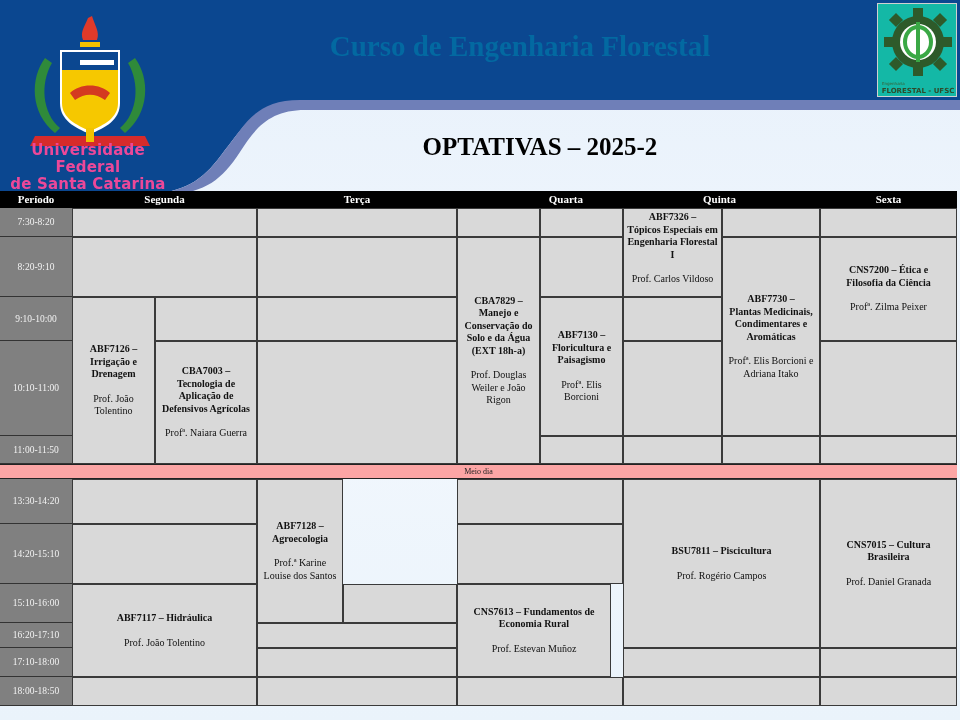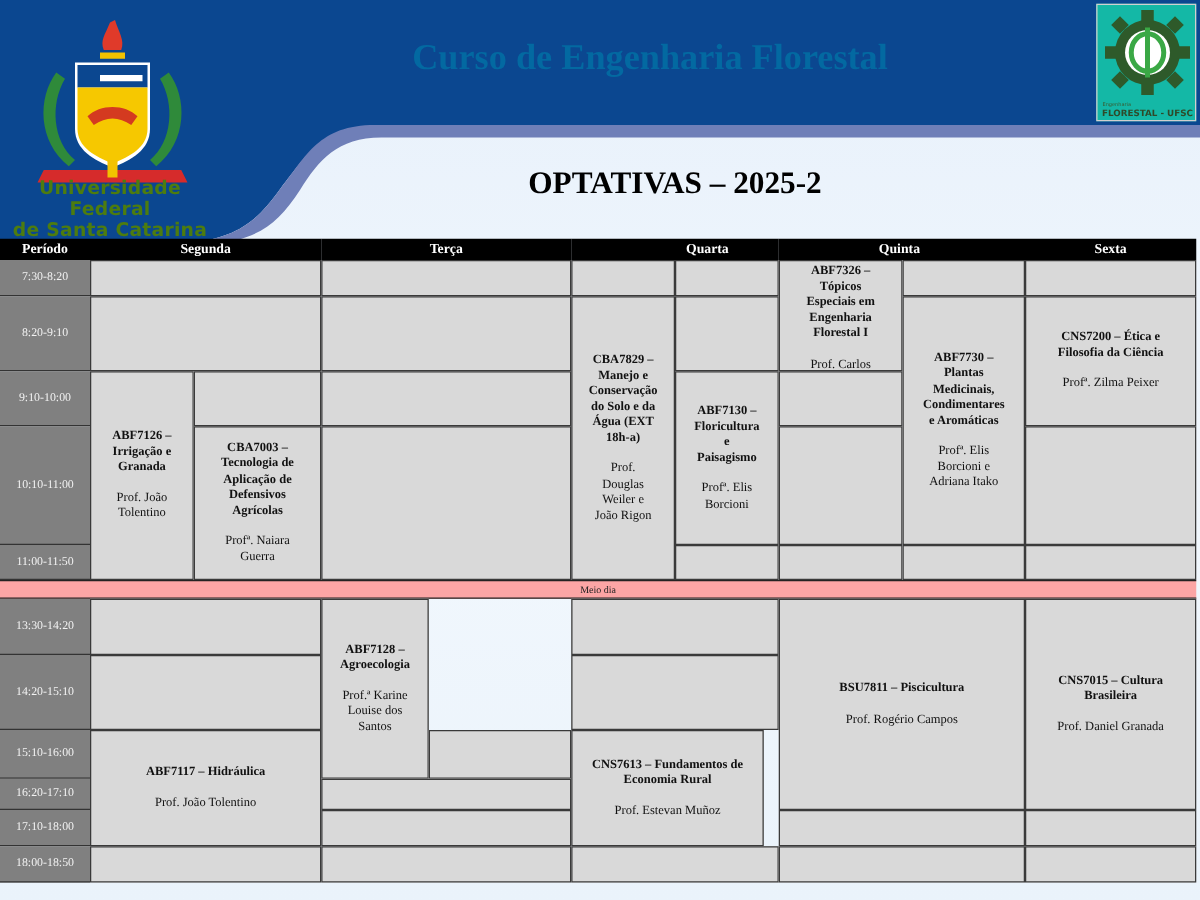--- a/index.html
+++ b/index.html
@@ -12,21 +12,21 @@
   .banner {
     position: absolute; left: 0; top: 0; width: 960px; height: 100px;
     background: #0b4790;
   }
   .wave { position: absolute; left: 0; top: 0; width: 960px; height: 195px; }
   .ufsc-logo {
     position: absolute; left: 0; top: 8px; width: 180px; height: 180px;
   }
   .ufsc-name {
     position: absolute; left: 0; top: 142px; width: 176px; text-align: center;
-    color: #4d7c0f; font-family: "DejaVu Sans", sans-serif; font-weight: bold;
+    color: #ec4899; font-family: "DejaVu Sans", sans-serif; font-weight: bold;
     font-size: 15px; line-height: 17px; letter-spacing: 0.2px;
   }
   .course-title {
     position: absolute; left: 240px; top: 28px; width: 560px; text-align: center;
     color: #0369a1; font-weight: bold; font-size: 29px; line-height: 36px;
   }
   .eng-logo {
     position: absolute; left: 877px; top: 3px; width: 80px; height: 94px;
     background: #14b8a6; border: 1px solid #d0d0d0;
   }
@@ -52,21 +52,21 @@
     position: absolute; left: 0; width: 72px; background: #808080;
     color: #f2f2f2; font-size: 9.5px; text-align: center;
     display: flex; align-items: center; justify-content: center;
     border-bottom: 1px solid #333;
   }
   .cell {
     position: absolute; background: #d9d9d9;
     border: 1px solid #3a3a3a;
     display: flex; flex-direction: column; align-items: center; justify-content: center;
     text-align: center; font-size: 10px; line-height: 12.5px; color: #111;
-    padding: 2px 15px;
+    padding: 2px 2px;
   }
   .cell .code { font-weight: bold; }
   .cell .prof { margin-top: 12px; }
   .lunch {
     position: absolute; left: 0; top: 464px; width: 957px; height: 15px;
     background: #fca5a5; border-top: 1px solid #222; border-bottom: 1px solid #222;
     font-size: 8px; color: #222; text-align: center; line-height: 13px;
   }
 </style>
 </head>
@@ -140,21 +140,21 @@
   <div class="time" style="top:524px;height:60px;">14:20-15:10</div>
   <div class="time" style="top:584px;height:39px;">15:10-16:00</div>
   <div class="time" style="top:623px;height:25px;">16:20-17:10</div>
   <div class="time" style="top:648px;height:29px;">17:10-18:00</div>
   <div class="time" style="top:677px;height:29px;">18:00-18:50</div>
 
   <div class="cell" style="left:72px;top:208px;width:185px;height:29px;"></div>
   <div class="cell" style="left:72px;top:237px;width:185px;height:60px;"></div>
   <div class="cell" style="left:72px;top:297px;width:83px;height:167px;">
     <div class="code">ABF7126 –</div>
-    <div class="code">Irrigação e Granada</div>
+    <div class="code">Irrigação e Drenagem</div>
     <div class="prof">Prof. João Tolentino</div>
   </div>
   <div class="cell" style="left:155px;top:297px;width:102px;height:44px;"></div>
   <div class="cell" style="left:155px;top:341px;width:102px;height:123px;">
     <div class="code">CBA7003 –</div>
     <div class="code">Tecnologia de Aplicação de Defensivos Agrícolas</div>
     <div class="prof">Profª. Naiara Guerra</div>
   </div>
 
   <div class="cell" style="left:257px;top:208px;width:200px;height:29px;"></div>

